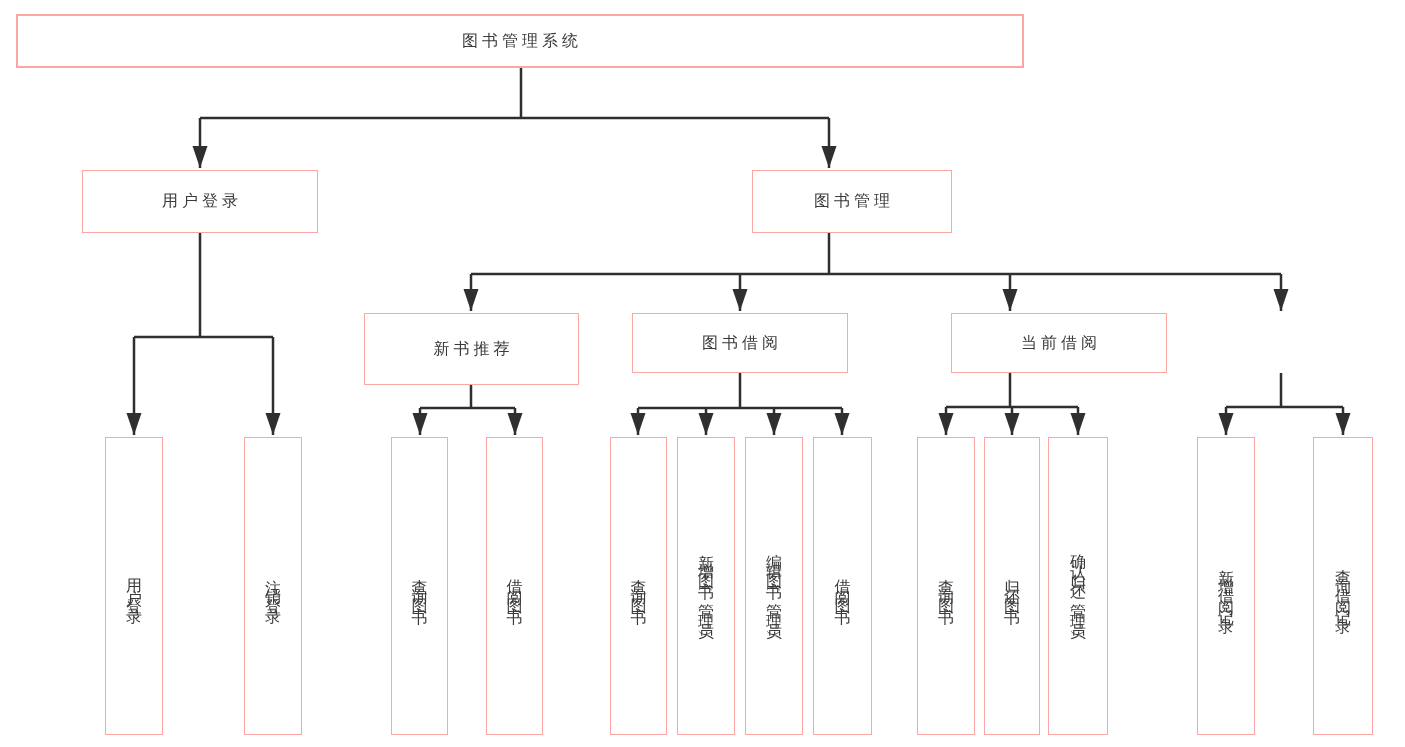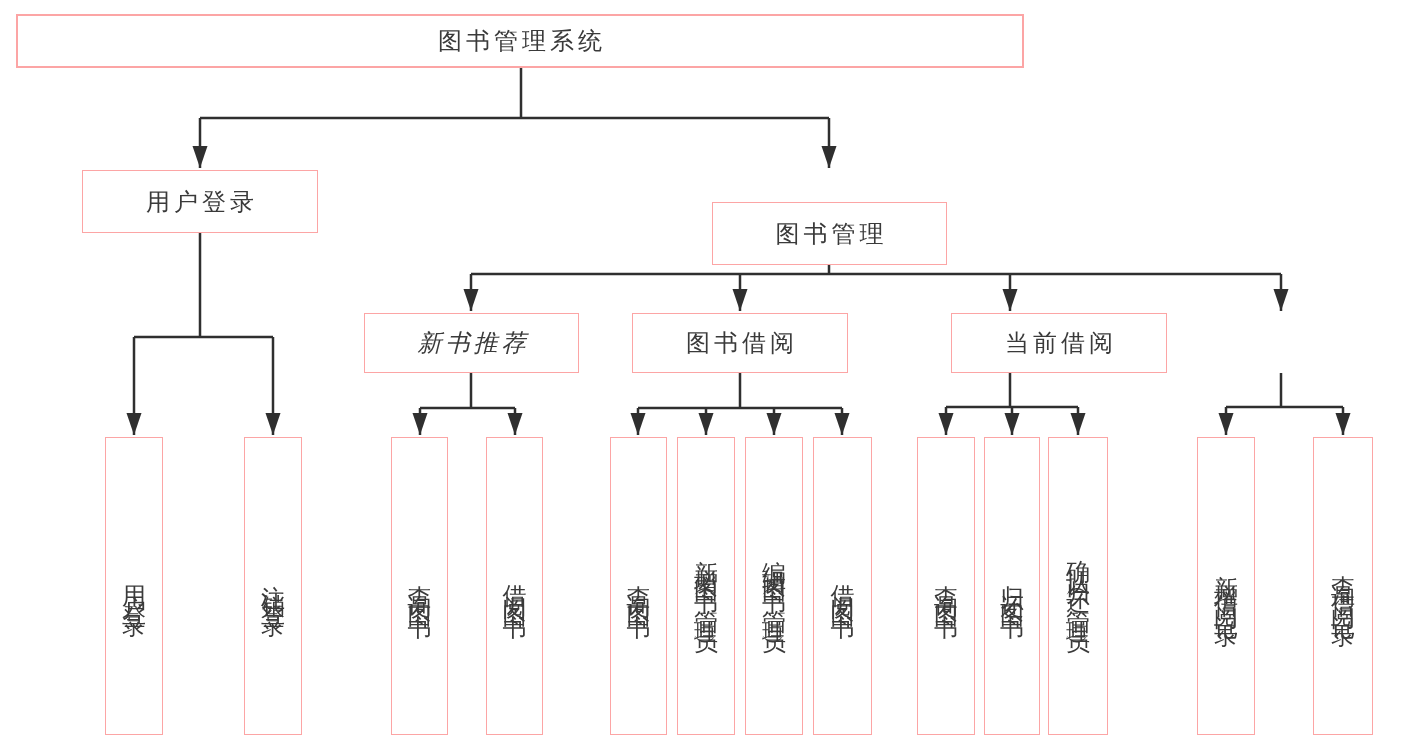--- a/index.html
+++ b/index.html
@@ -20,21 +20,21 @@
   .ar { marker-end: url(#ah); }
   .node {
     position: absolute;
     box-sizing: border-box;
     border: 1px solid #fca5a5;
     background: #ffffff;
     color: #3a3a3a;
     display: flex;
     align-items: center;
     justify-content: center;
-    font-size: 24px;
+    font-size: 16px;
     letter-spacing: 4px;
     text-indent: 4px;
     z-index: 1;
     white-space: nowrap;
   }
   .node.root { border-width: 2px; }
   .leaf {
     writing-mode: vertical-rl;
     text-orientation: mixed;
     letter-spacing: 10px;
@@ -48,22 +48,22 @@
     top: 714px;
     font-size: 21px;
     color: #b2b2b2;
     letter-spacing: 1px;
     z-index: 2;
   }
 
   
   .n-root   { left: 16px;   top: 14px;  width: 1008px; height: 54px; }
   .n-login  { left: 82px;   top: 170px; width: 236px;  height: 63px; }
-  .n-mgmt   { left: 712px;  top: 170px; width: 235px;  height: 63px; margin-top: 32px; }
-  .n-rec    { left: 364px;  top: 313px; width: 215px;  height: 60px; font-style: italic; }
+  .n-mgmt   { left: 752px;  top: 170px; width: 200px;  height: 63px; }
+  .n-rec    { left: 364px;  top: 313px; width: 215px;  height: 72px; }
   .n-borrow { left: 632px;  top: 313px; width: 216px;  height: 60px; }
   .n-cur    { left: 951px;  top: 313px; width: 216px;  height: 60px; }
   .n-hist   { left: 1173px; top: 313px; width: 216px;  height: 60px; }
 
   .l-1a { left: 105px;  top: 437px; width: 58px; height: 298px; }
   .l-1b { left: 244px;  top: 437px; width: 58px; height: 298px; }
   .l-2a { left: 391px;  top: 437px; width: 57px; height: 298px; }
   .l-2b { left: 486px;  top: 437px; width: 57px; height: 298px; }
   .l-3a { left: 610px;  top: 437px; width: 57px; height: 298px; }
   .l-3b { left: 677px;  top: 437px; width: 58px; height: 298px; }

